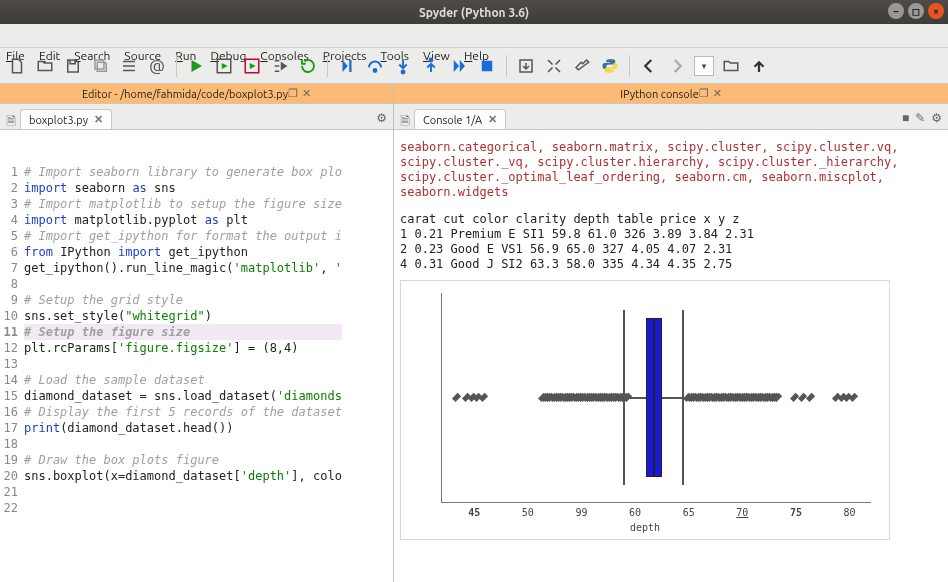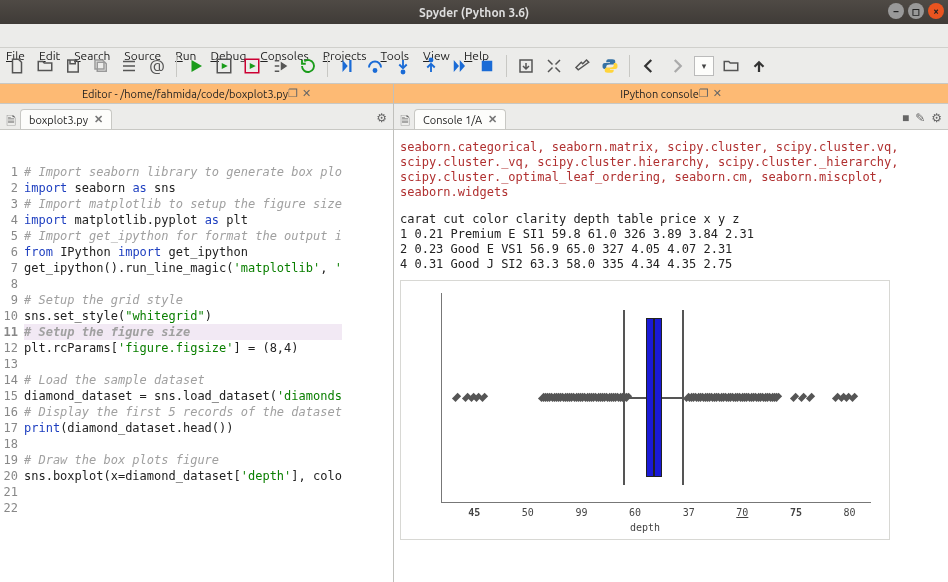--- a/index.html
+++ b/index.html
@@ -378,21 +378,21 @@
               <div class="outlier" style="left: 85%; top: 50%;"></div>
               <div class="outlier" style="left: 91.25%; top: 50%;"></div>
               <div class="outlier" style="left: 92.5%; top: 50%;"></div>
               <div class="outlier" style="left: 93.75%; top: 50%;"></div>
               <div class="outlier" style="left: 95%; top: 50%;"></div>
             </div>
             <div class="xtick" style="left: 7.5%; font-weight: bold;">45</div>
             <div class="xtick" style="left: 20%;">50</div>
             <div class="xtick" style="left: 32.5%;">99</div>
             <div class="xtick" style="left: 45%;">60</div>
-            <div class="xtick" style="left: 57.5%;">37</div>
+            <div class="xtick" style="left: 57.5%;">65</div>
             <div class="xtick" style="left: 70%; text-decoration: underline;">70</div>
             <div class="xtick" style="left: 82.5%; font-weight: bold;">75</div>
             <div class="xtick" style="left: 95%;">80</div>
           </div>
         <div class="xlabel">depth</div>
       </div>
     </div>
   </div>
 </div>
 

